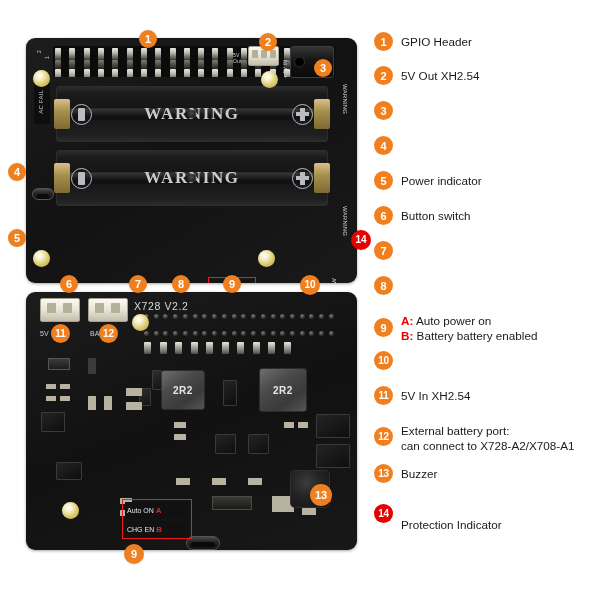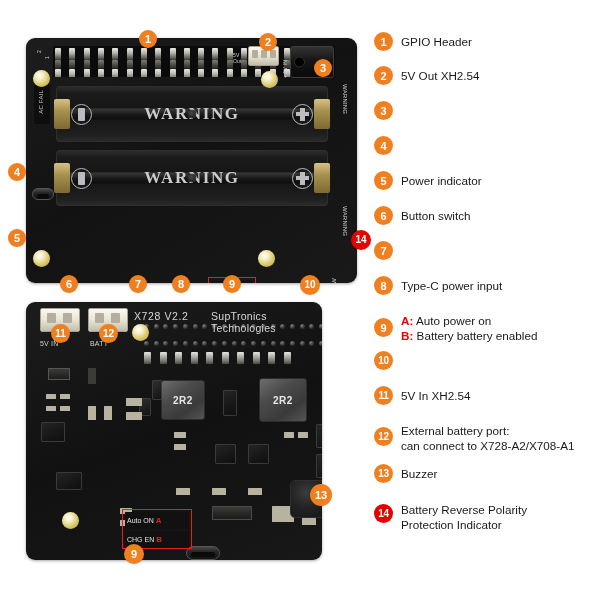--- a/index.html
+++ b/index.html
@@ -141,21 +141,21 @@
   }
   .dc-jack {
     position:absolute; z-index:13; border-radius:3px;
     background: linear-gradient(180deg,#343434 0%, #151515 45%, #0a0a0a 100%);
     border:1px solid #3d3d3d;
   }
   .dc-jack::after{content:"";position:absolute;left:3px;top:50%;transform:translateY(-50%);
     width:9px;height:9px;border-radius:50%;background:#000;border:1px solid #2e2e2e;}
 
   
-  #board-bot { left: 26px; top: 302px; width: 296px; height: 258px;
+  #board-bot { left: 26px; top: 292px; width: 331px; height: 258px;
     background: linear-gradient(160deg,#1c1c1c 0%, #111111 50%, #181818 100%); }
   #bot-title { position:absolute; left: 108px; top: 8px; color:#d8d8d8;
     font-size: 10.5px; font-family:"Liberation Sans",sans-serif; letter-spacing:.6px; z-index: 14;}
   #bot-brand { position:absolute; left: 185px; top: 8px; color:#d8d8d8;
     font-size: 10.5px; letter-spacing:.3px; z-index: 14;}
   #gpio-holes {
     position:absolute; left: 118px; top: 22px; width: 190px; height: 22px; z-index: 10;
     display:flex; flex-direction:column; justify-content:space-between;
   }
   .hole-row { display:flex; justify-content:space-between; }
@@ -336,21 +336,20 @@
   <div class="badge" style="left:60px; top:275px; width:18px; height:18px; font-size:11px;">6</div>
   <div class="badge" style="left:129px; top:275px; width:18px; height:18px; font-size:11px;">7</div>
   <div class="badge" style="left:172px; top:275px; width:18px; height:18px; font-size:11px;">8</div>
   <div class="badge" style="left:223px; top:275px; width:18px; height:18px; font-size:11px;">9</div>
   <div class="badge" style="left:300px; top:275px; width:20px; height:20px; font-size:10px;">10</div>
   <div class="badge red" style="left:351px; top:230px; width:20px; height:20px; font-size:10px;">14</div>
 
   <div class="board" id="board-bot">
 
     <div id="bot-title">X728  V2.2</div>
-    <div id="bot-brand">SupTronics Technologies</div>
 
     <div class="xh-conn" style="left:14px; top:6px; width:40px; height:24px;">
       <div style="position:absolute;left:6px;top:4px;width:9px;height:10px;background:#b4ae9b;border-radius:1px;"></div>
       <div style="position:absolute;left:22px;top:4px;width:9px;height:10px;background:#b4ae9b;border-radius:1px;"></div>
     </div>
     <div class="silk" style="left:14px; top:38px; font-size:7px;">5V IN</div>
 
     <div class="xh-conn" style="left:62px; top:6px; width:40px; height:24px;">
       <div style="position:absolute;left:6px;top:4px;width:9px;height:10px;background:#b4ae9b;border-radius:1px;"></div>
       <div style="position:absolute;left:22px;top:4px;width:9px;height:10px;background:#b4ae9b;border-radius:1px;"></div>
@@ -507,21 +506,20 @@
       <span class="leg-badge">6</span>
       <span class="leg-text">Button switch</span>
     </div>
 
     <div class="leg-row" style="height:35px;">
       <span class="leg-badge">7</span>
     </div>
 
     <div class="leg-row" style="height:35px;">
       <span class="leg-badge">8</span>
-      <span class="leg-text">Type-C power input</span>
     </div>
 
     <div class="leg-row" style="height:40px;">
       <span class="leg-badge" style="top:7px;">9</span>
       <span class="leg-text" style="display:block;">
         <span class="ab">A:</span>
         <span>Auto power on</span><br>
         <span class="ab">B:</span>
         <span>Battery battery enabled</span>
       </span>
@@ -545,20 +543,20 @@
     </div>
 
     <div class="leg-row" style="height:36px;">
       <span class="leg-badge two">13</span>
       <span class="leg-text">Buzzer</span>
     </div>
 
     <div class="leg-row" style="height:40px;">
       <span class="leg-badge two red" style="top:4px;">14</span>
       <span class="leg-text" style="display:block;">
-        <span>Battery Reverse Polarity</span><br>
+        <br>
         <span>Protection Indicator</span>
       </span>
     </div>
 
   </div>
 
 </div>
 
 </body></html>

